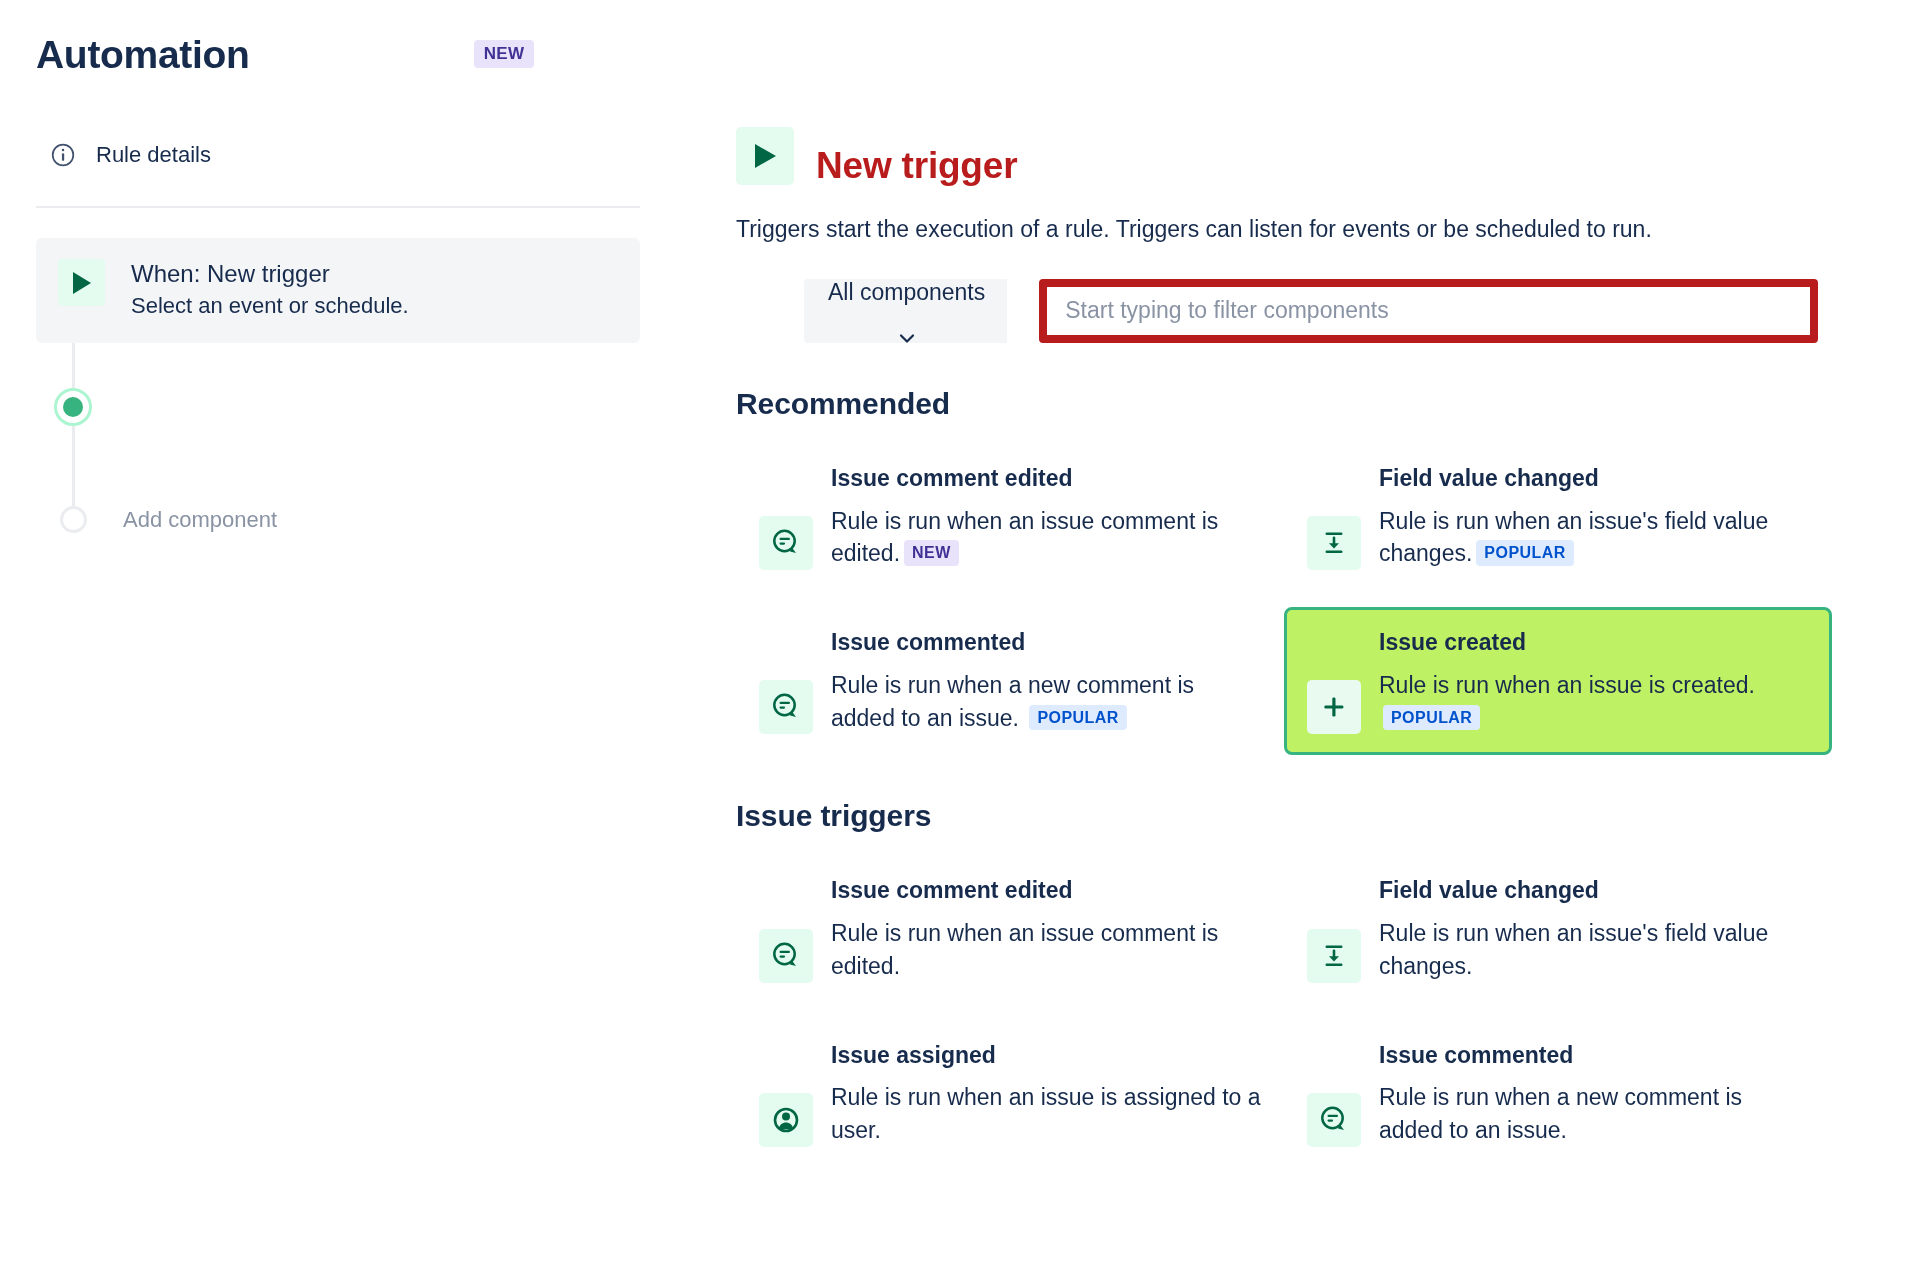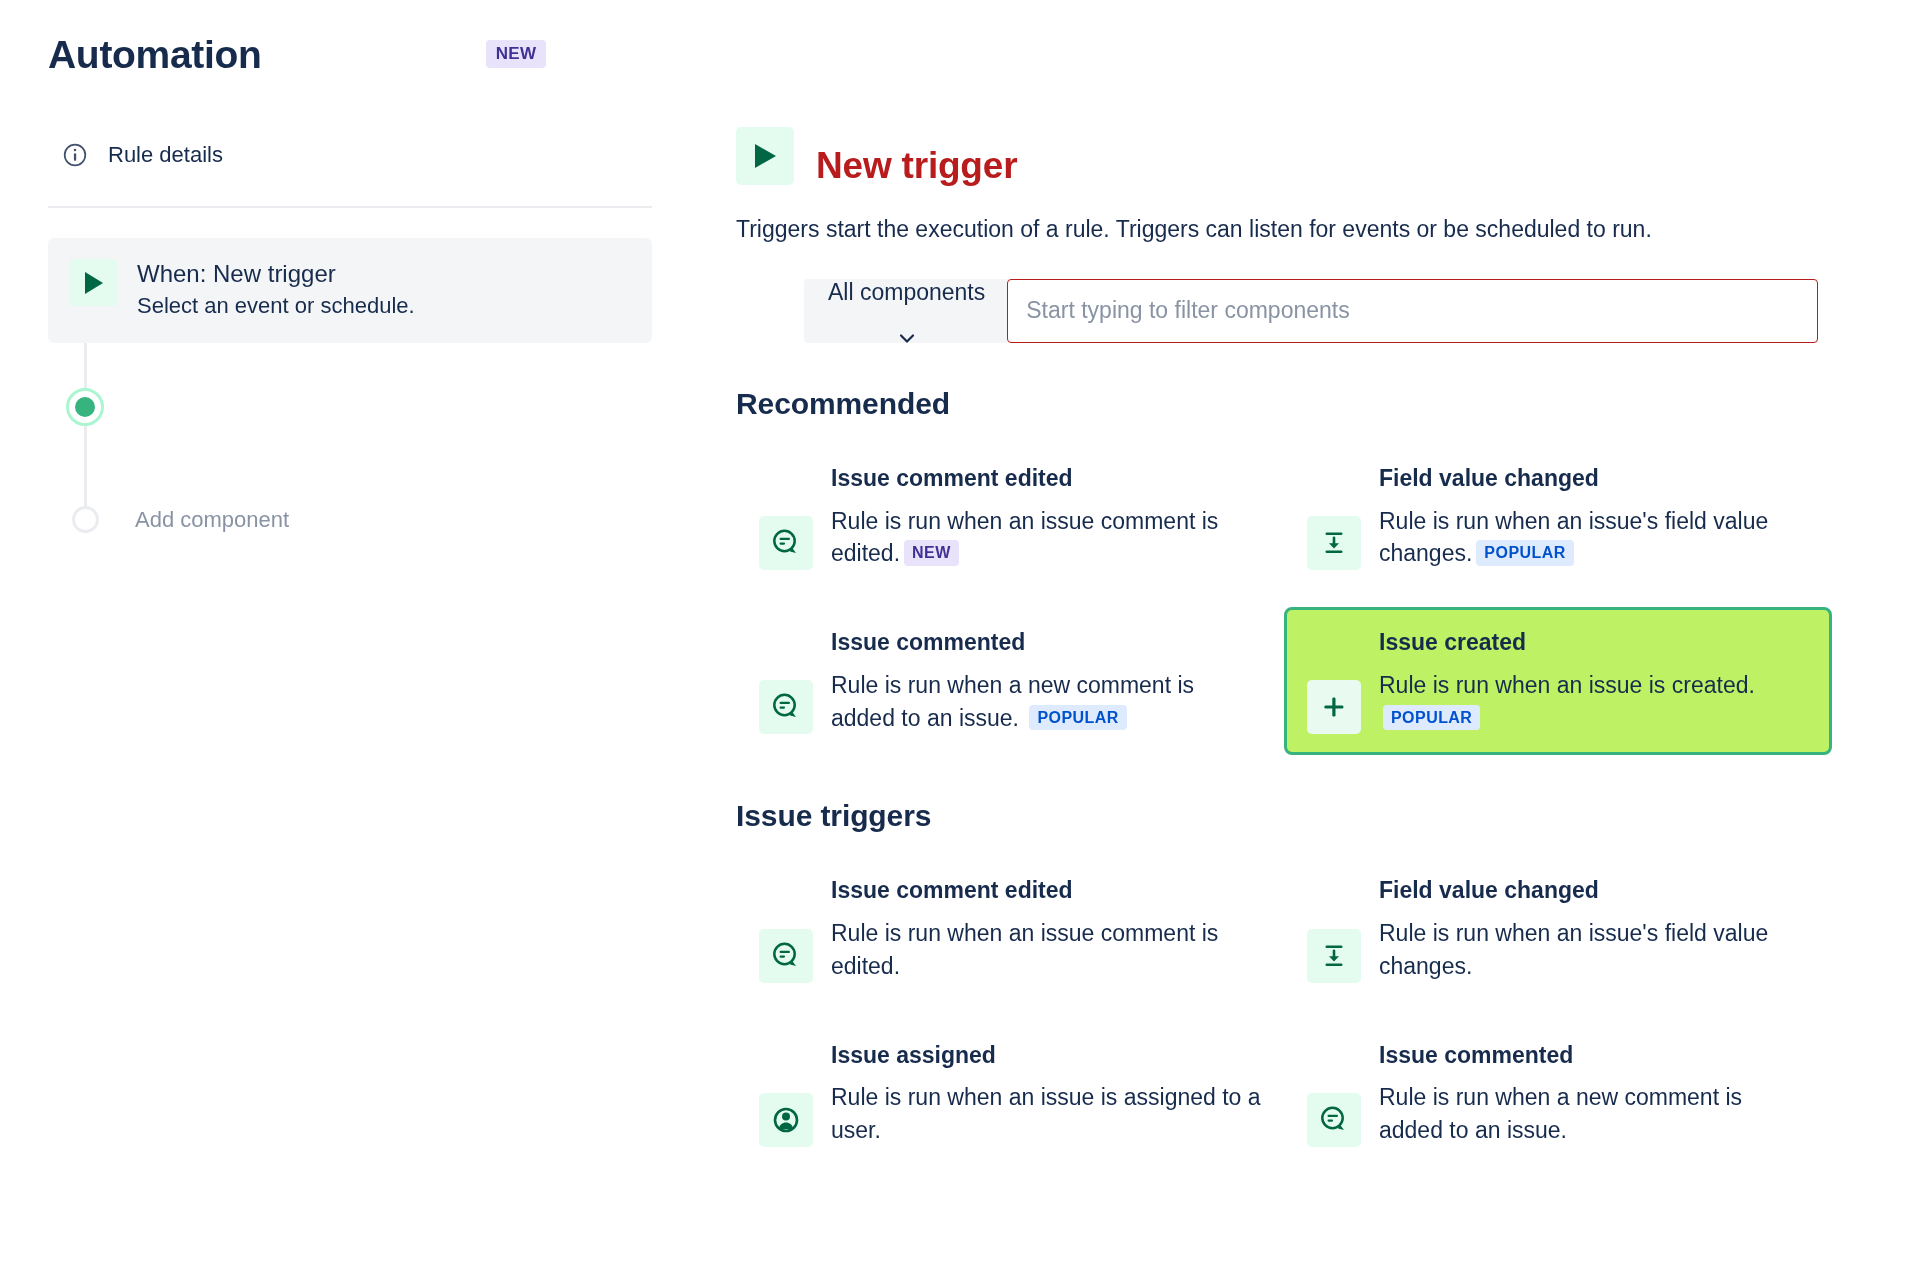--- a/index.html
+++ b/index.html
@@ -19,21 +19,21 @@
     height: 1276px;
     background: #ffffff;
   }
 
   
   .left-panel {
     position: absolute;
     left: 0; top: 0;
     width: 700px;
     height: 1276px;
-    padding: 26px 40px 0 48px;
+    padding: 26px 40px 0 36px;
   }
 
   .title-row {
     display: flex;
     align-items: center;
     height: 56px;
   }
   .page-title {
     font-size: 39px;
     font-weight: 700;
@@ -84,21 +84,21 @@
     top: 56px;
     width: 3px;
     height: 238px;
     background: #EBECF0;
   }
 
   .when-card {
     position: relative;
     display: flex;
     align-items: flex-start;
-    gap: 20px;
+    gap: 26px;
     background: #F4F5F7;
     border-radius: 6px;
     padding: 20px 18px 22px 22px;
     width: 604px;
     cursor: pointer;
     z-index: 2;
   }
   .play-chip {
     width: 47px; height: 47px;
     background: #E3FCEF;
@@ -222,26 +222,27 @@
     cursor: pointer;
     flex-direction: column;
   }
   .comp-select-label {
     font-size: 23px;
     color: #172B4D;
   }
   .chev { display:block; }
   .filter-input-wrap {
     flex: 1;
-    border: 1px solid #b91c1c;
+    border: 8px solid #b91c1c;
     border-radius: 4px;
     background: #ffffff;
     display: flex;
     align-items: center;
     padding: 0 18px;
+    margin-left: 32px;
   }
   .filter-input {
     width: 100%;
     border: none;
     outline: none;
     background: transparent;
     font-family: "Liberation Sans", sans-serif;
     font-size: 23px;
     color: #172B4D;
   }

